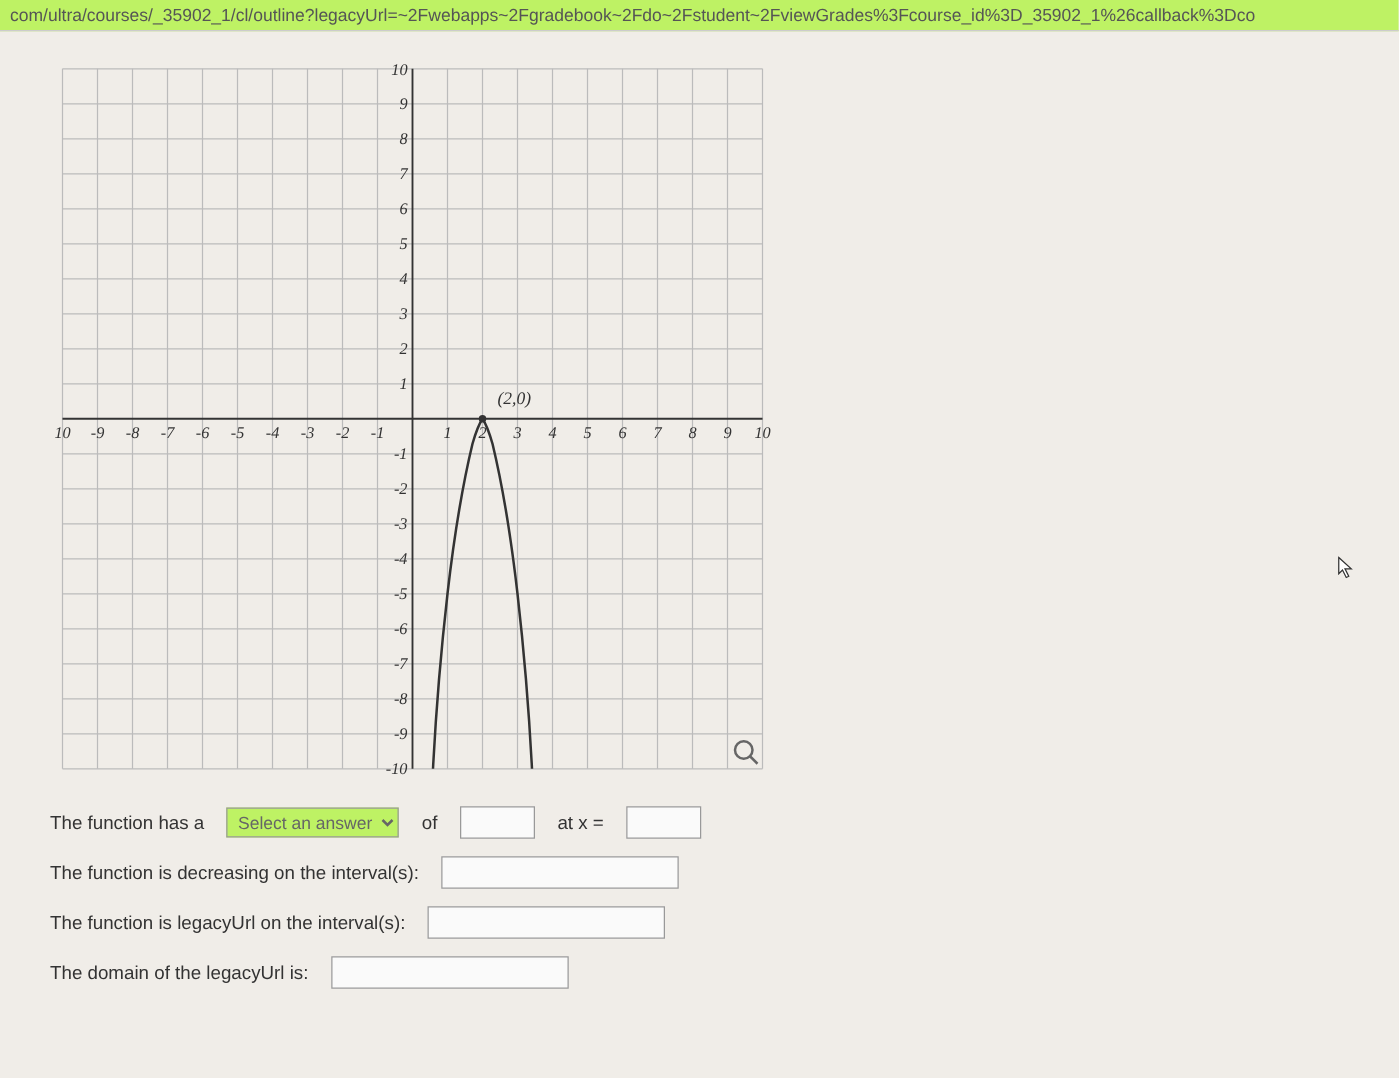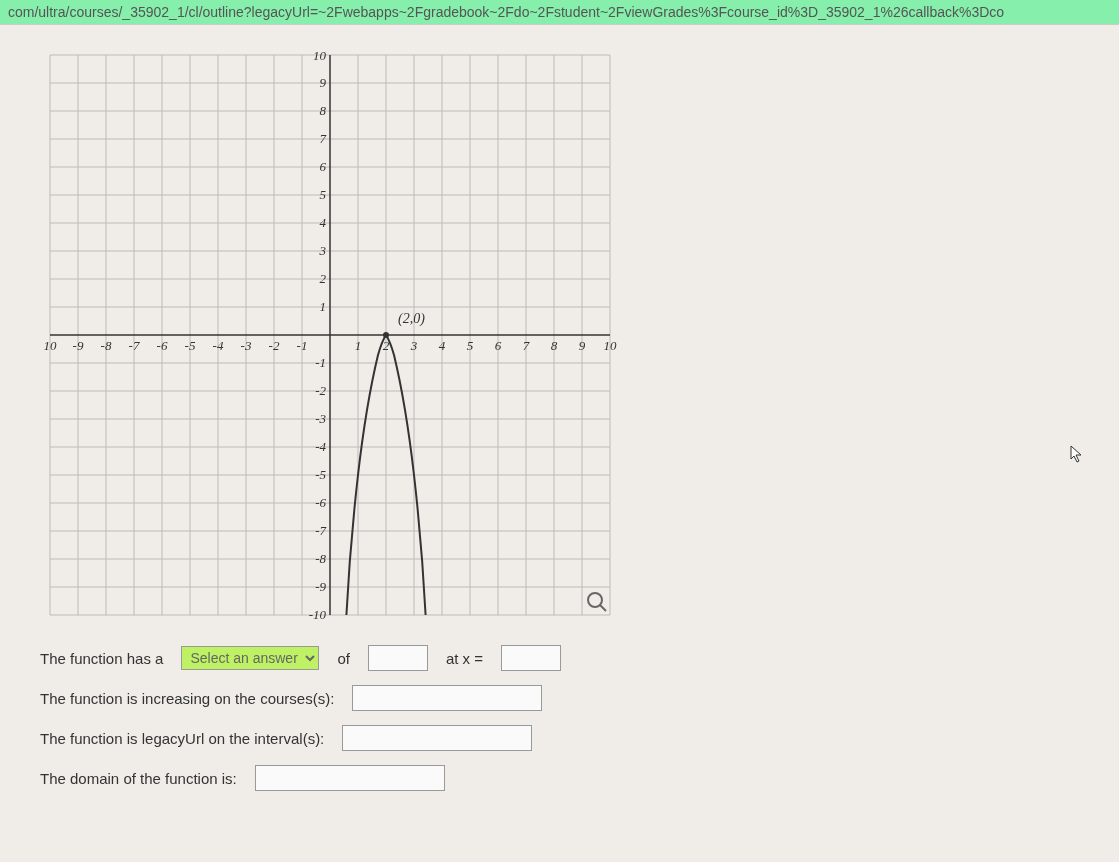--- a/index.html
+++ b/index.html
@@ -8,21 +8,21 @@
       padding: 0;
     }
     body {
       font-family: Arial, Helvetica, sans-serif;
       background: #f0ede8;
       width: 1119px;
       height: 862px;
       overflow: hidden;
     }
     .url-bar {
-      background: #86efac;
+      background: #bef264;
       border-bottom: 1px solid #ccc;
       padding: 4px 8px;
       color: #555;
       font-size: 14px;
       white-space: nowrap;
       overflow: hidden;
     }
     .content {
       padding: 20px 40px;
     }
@@ -200,31 +200,31 @@
     <select>
       <option>Select an answer</option>
     </select>
     <span>of</span>
     <input type="text" class="input-small" style="">
     <span>at x =</span>
     <input type="text" class="input-small" style="">
   </div>
 
   <div class="question-row">
-    <span>The function is increasing on the courses(s):</span>
+    <span>The function is decreasing on the interval(s):</span>
     <input type="text" class="input-medium" style="">
   </div>
 
   <div class="question-row">
     <span>The function is legacyUrl on the interval(s):</span>
     <input type="text" class="input-medium" style="">
   </div>
 
   <div class="question-row">
-    <span>The domain of the function is:</span>
+    <span>The domain of the legacyUrl is:</span>
     <input type="text" class="input-medium" style="">
   </div>
 
 </div>
 
 <span class="cursor" style="left:1070px; top:445px;">
   <svg width="14" height="18" viewBox="0 0 14 18">
       <path d="M1 1 L1 14 L4 11 L7 17 L9 16 L6 10 L11 10 Z" fill="#fff" stroke="#333" stroke-width="1"></path>
     </svg>
 </span>

